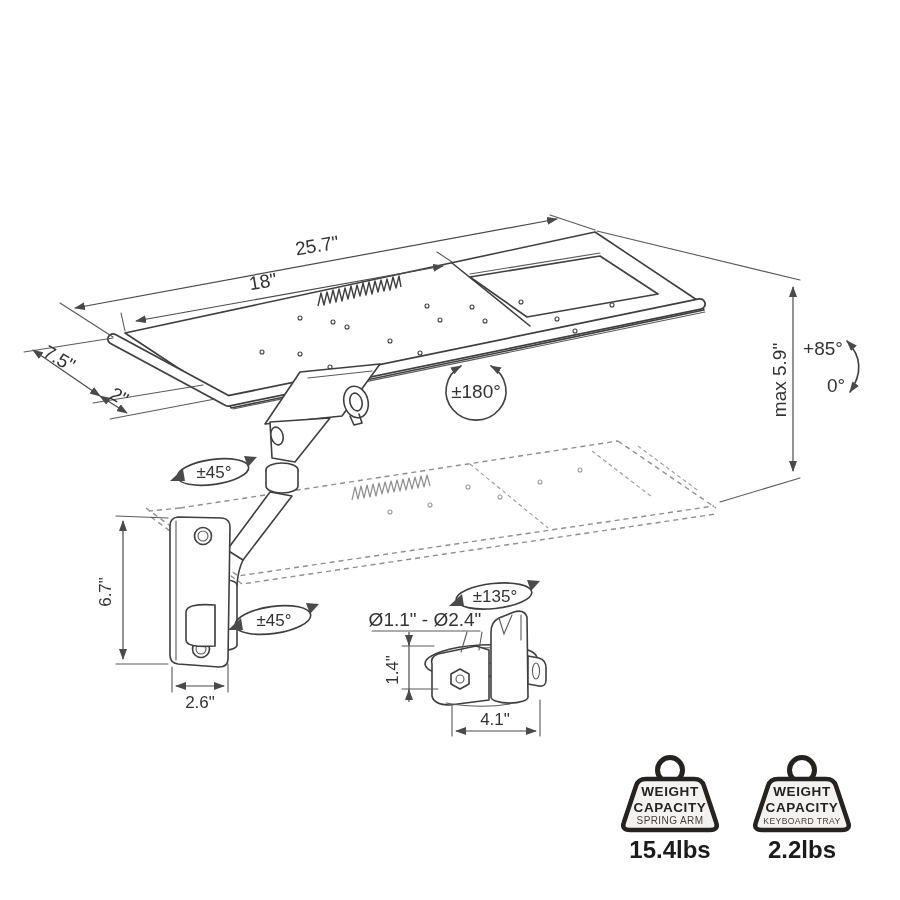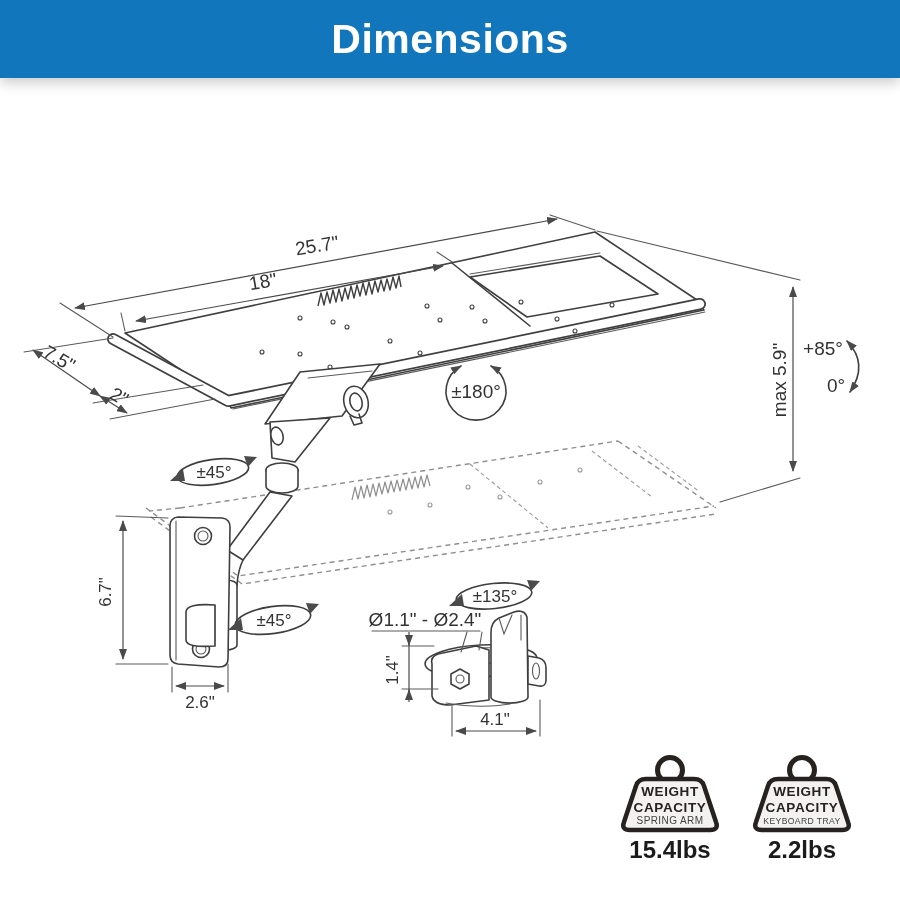--- a/index.html
+++ b/index.html
@@ -27,23 +27,20 @@
   .badge-ring{fill:#ffffff;stroke:#262220;stroke-width:5;}
   text.bt{fill:#262220;font-weight:bold;font-size:13.5px;letter-spacing:.6px;}
   text.bs{fill:#3f3f3f;font-size:10px;letter-spacing:.4px;}
   text.bv{fill:#1b1b1b;font-weight:bold;font-size:24px;}
   text{text-anchor:middle;}
 </style>
 </head>
 <body>
 
 <div class="page">
-  <div class="header">
-    <h1>Dimensions</h1>
-  </div>
 
   <svg width="900" height="900" viewBox="0 0 900 900">
     <defs>
       <marker id="ah" markerWidth="11" markerHeight="8" refX="10" refY="4" orient="auto-start-reverse" markerUnits="userSpaceOnUse">
         <path d="M0,0 L11,4 L0,8 Z" fill="#4a4a4a"></path>
       </marker>
     </defs>
 
     <g>
       <path class="dash" d="M180,508 L618,441"></path>

